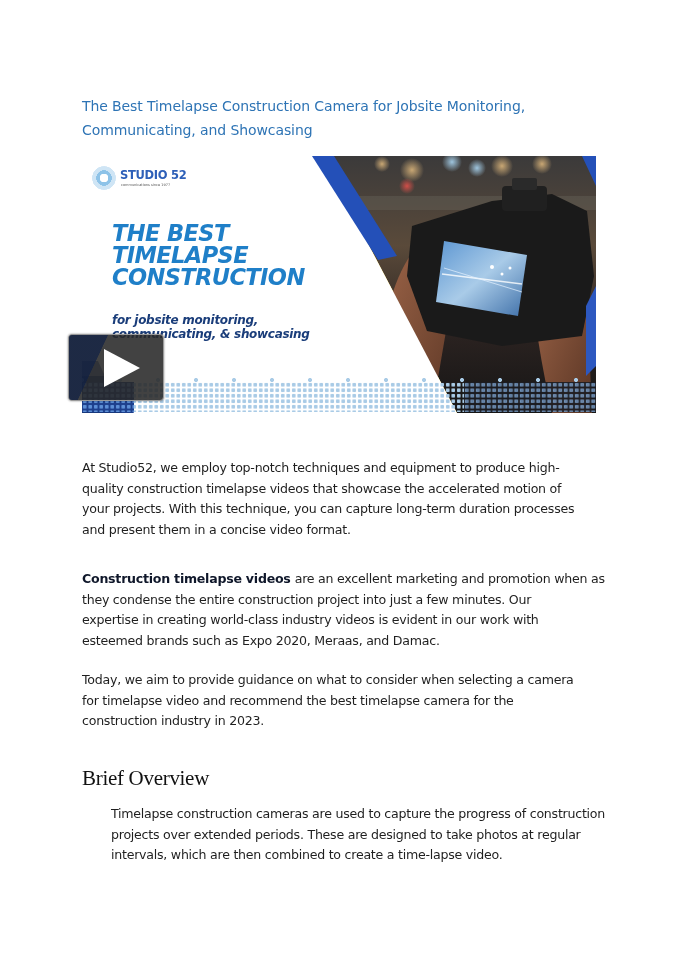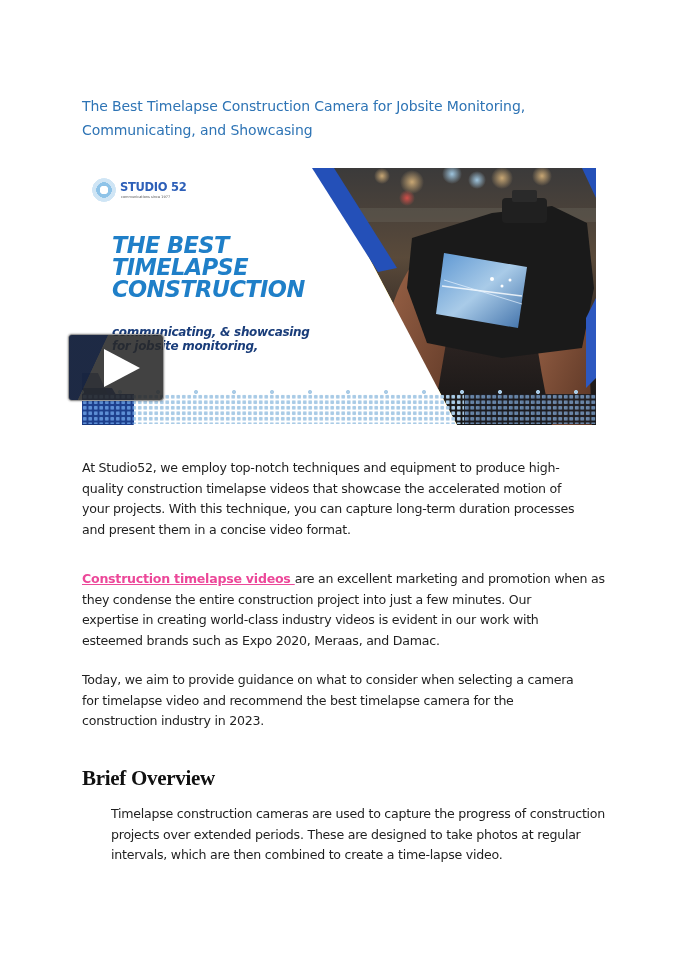--- a/index.html
+++ b/index.html
@@ -6,21 +6,21 @@
     html, body { width: 678px; height: 960px; background: #ffffff; overflow: hidden; }
     body { position: relative; font-family: "Liberation Sans", "DejaVu Sans", sans-serif; color: #222222; }
 
     .doc-title {
       position: absolute; left: 82px; top: 94px; width: 520px;
       font-family: "DejaVu Sans", sans-serif; font-size: 14px; line-height: 24px;
       color: #2e74b5; font-weight: normal; letter-spacing: -0.1px;
     }
 
     .banner {
-      position: absolute; left: 82px; top: 168px; width: 514px; height: 257px;
+      position: absolute; left: 82px; top: 156px; width: 514px; height: 257px;
       overflow: hidden; background: #fde047;
     }
     .banner svg { position: absolute; left: 0; top: 0; }
 
     .play-button {
       position: absolute; left: 68px; top: 334px; width: 96px; height: 67px;
       background: rgba(40,40,40,0.88); border: 1px solid #9a9a9a; border-radius: 4px;
       cursor: pointer; box-shadow: 0 0 2px rgba(0,0,0,0.5);
     }
     .play-button .tri {
@@ -34,26 +34,26 @@
       font-family: "DejaVu Sans", sans-serif; font-size: 12.6px; line-height: 20.6px;
       color: #1f1f1f; letter-spacing: -0.25px;
     }
     .p1 { top: 458px; }
     .p2 { top: 569px; }
     .p3 { top: 670px; }
     .p4 { top: 804px; margin-left: 29px; }
     .para .line { display: block; white-space: nowrap; }
 
     .link {
-      color: #ec4899; font-weight: bold; text-decoration: underline; cursor: pointer; margin-top: 17px;
+      color: #0f172a; font-weight: bold; cursor: pointer; margin-top: 17px;
     }
 
     .section-heading {
       position: absolute; left: 82px; top: 765px;
-      font-family: "Liberation Serif", "DejaVu Serif", serif; font-weight: bold;
+      font-family: "Liberation Serif", "DejaVu Serif", serif; font-weight: normal;
       font-size: 21px; line-height: 26px; color: #111111; letter-spacing: -0.3px;
     }
 
     .banner-text { position: absolute; font-family: "DejaVu Sans", sans-serif; }
     .bt-head {
       left: 30px; top: 66px; color: #1f7fc8; font-weight: bold; font-style: italic;
       font-size: 22.5px; line-height: 22px; letter-spacing: -0.6px;
     }
     .bt-head span { display: block; white-space: nowrap; }
     .bt-sub {
@@ -168,22 +168,22 @@
        background:radial-gradient(circle, #ffffff 0 25%, #8ec3e8 26% 45%, #cfe5f5 46% 70%, transparent 71%);"></div>
   <div class="banner-text logo-text">STUDIO 52</div>
   <div class="banner-text logo-tag">communications since 1977</div>
 
   <div class="banner-text bt-head">
     <span>THE BEST</span>
     <span>TIMELAPSE</span>
     <span>CONSTRUCTION</span>
   </div>
   <div class="banner-text bt-sub">
+    <span>for jobsite monitoring,</span>
     <span>communicating, &amp; showcasing</span>
-    <span>for jobsite monitoring,</span>
   </div>
 </div>
 
 <div class="play-button" aria-label="Play video">
   <div style="position:absolute;left:0;top:0;width:40px;height:65px;
               background:linear-gradient(115deg, #0e1f45 0 55%, transparent 56%);opacity:0.7;border-radius:3px 0 0 3px;"></div>
   <div class="tri"></div>
 </div>
 
 <p class="para p1">

